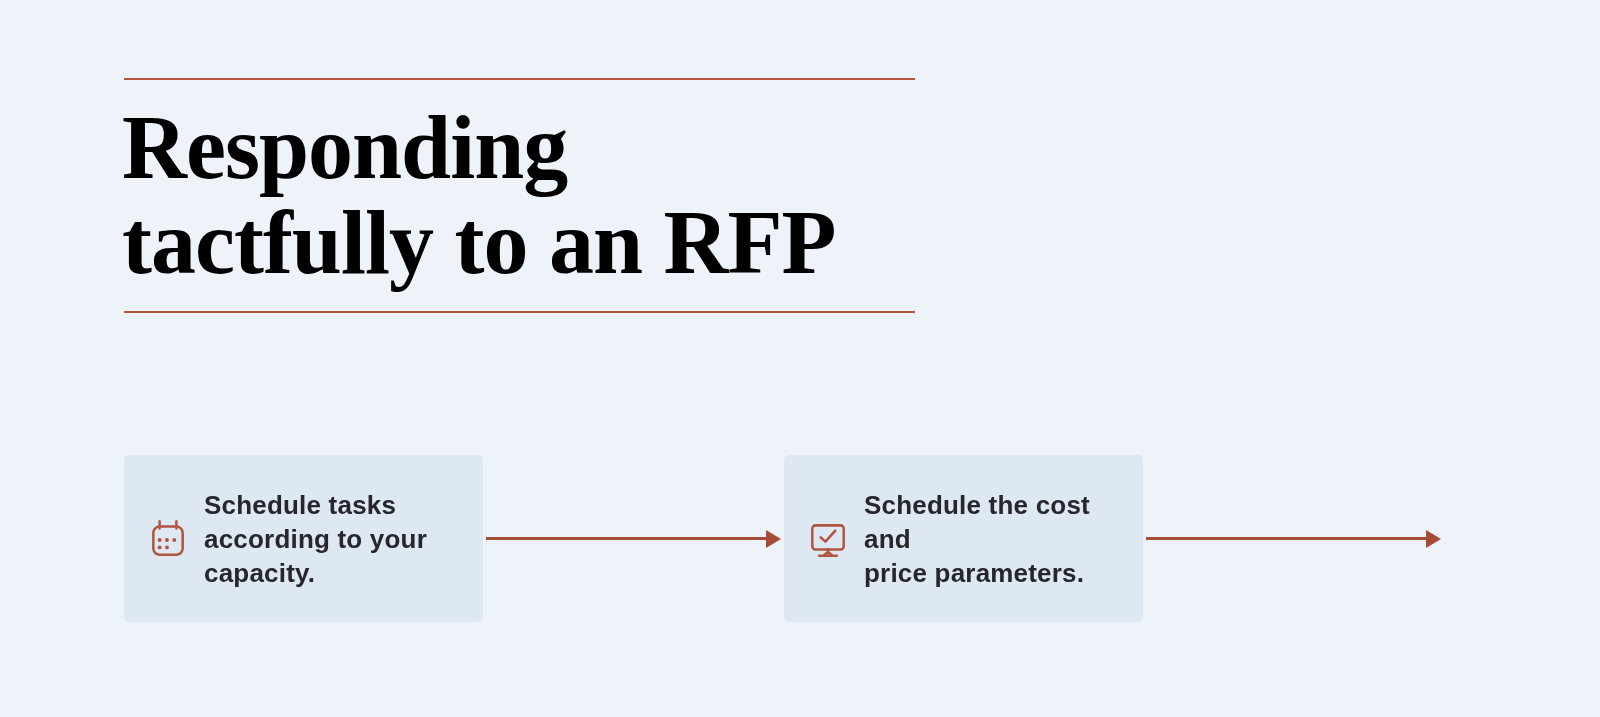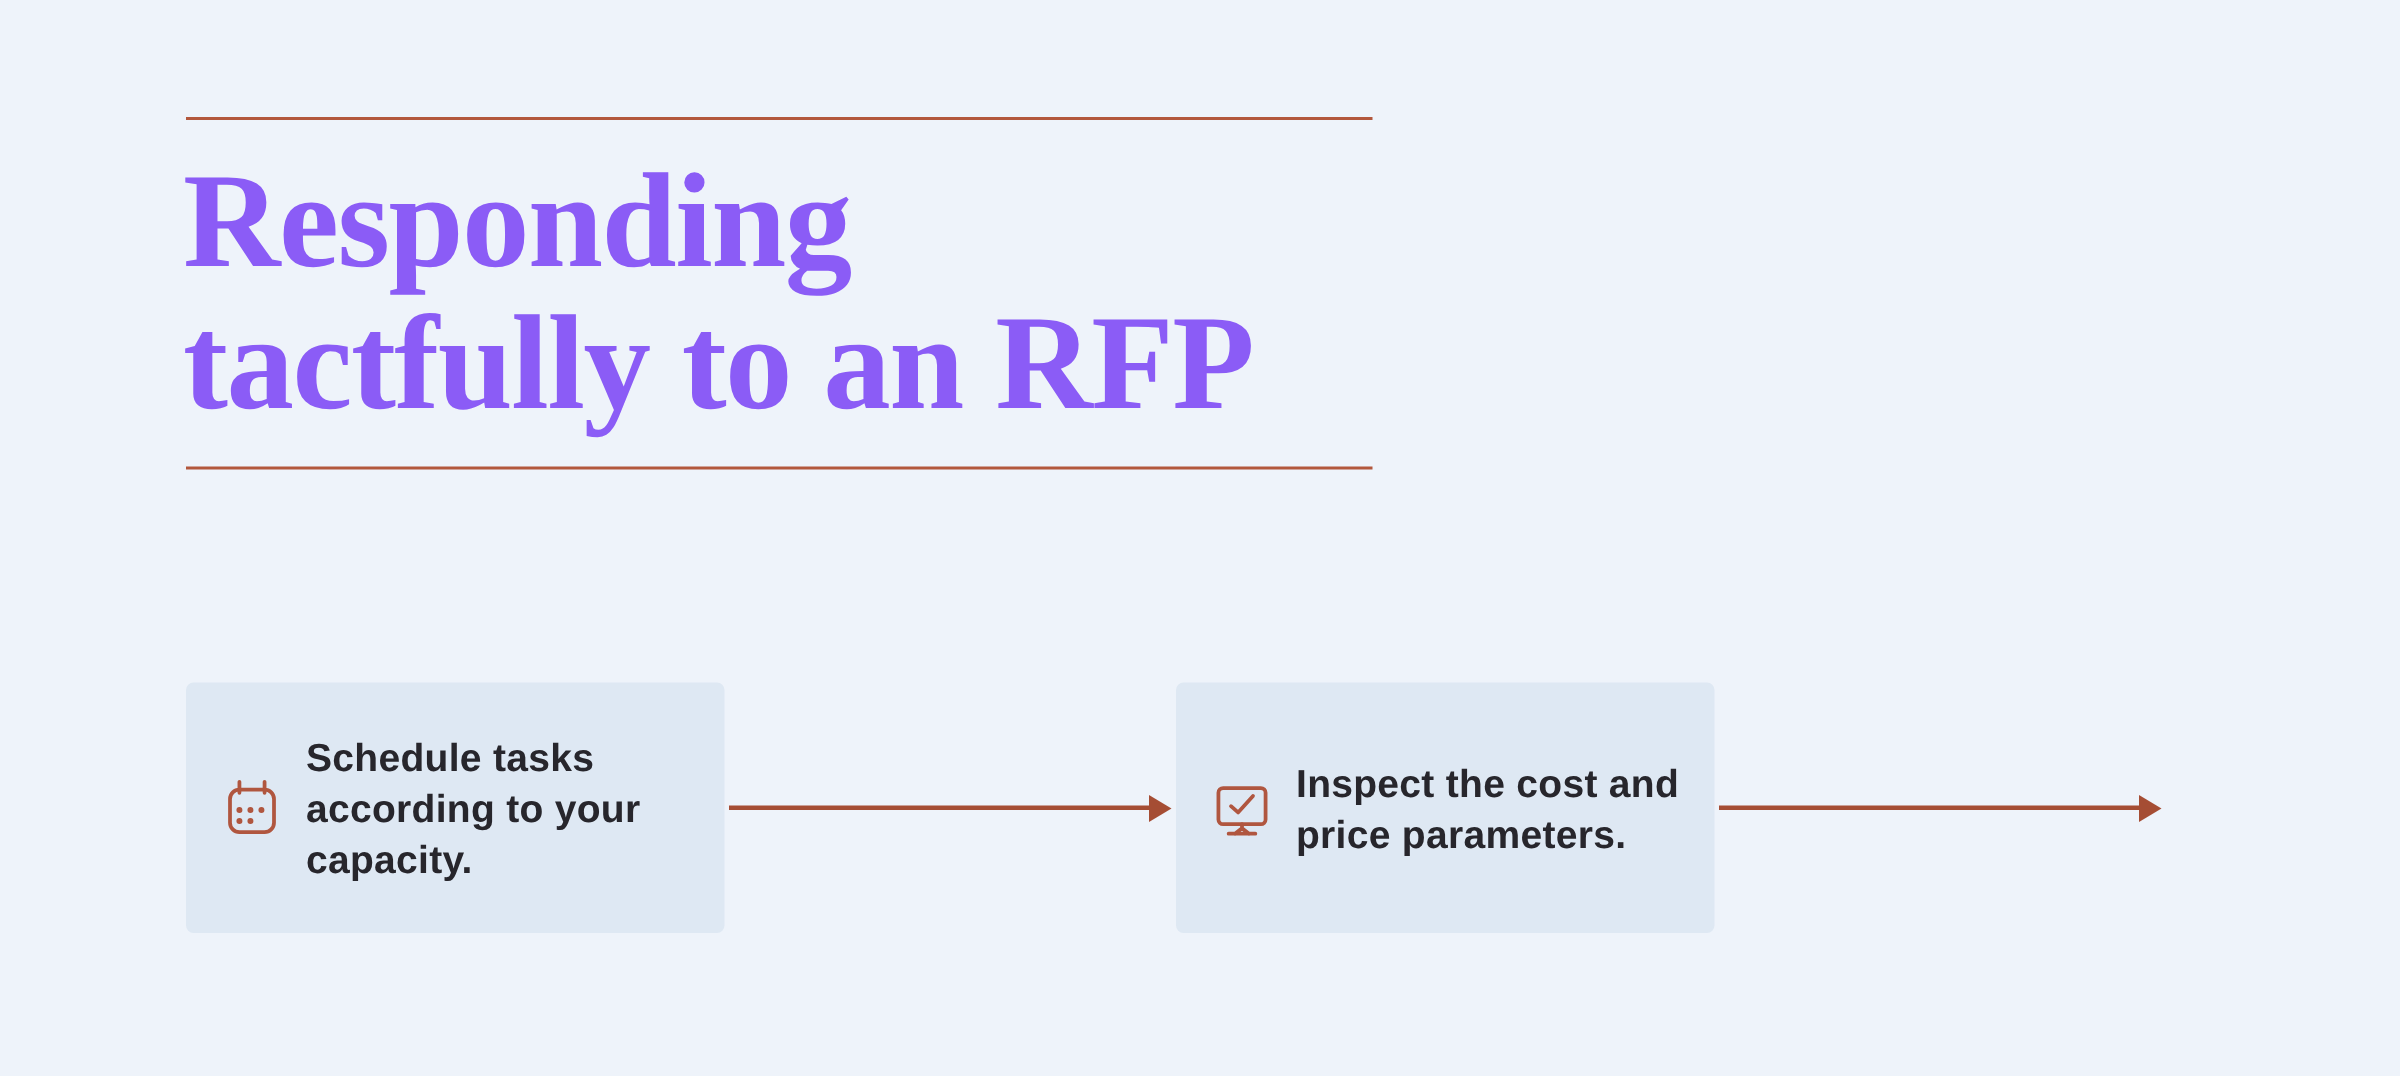--- a/index.html
+++ b/index.html
@@ -30,21 +30,21 @@
   .page-title {
     position: absolute;
     left: 122px;
     top: 100px;
     width: 900px;
     font-family: "Liberation Serif", "DejaVu Serif", serif;
     font-weight: 700;
     font-size: 90px;
     line-height: 95px;
     letter-spacing: -1px;
-    color: #8b5cf6;
+    color: #000000;
   }
 
   
   .flow-row {
     position: absolute;
     left: 124px;
     top: 455px;
     width: 1320px;
     height: 167px;
     display: flex;
@@ -150,21 +150,21 @@
     </div>
 
     <div class="step-card">
       <span class="step-icon">
         <svg viewBox="0 0 42 42" xmlns="http://www.w3.org/2000/svg">
           <rect class="icon-stroke" x="6" y="8" width="30" height="23" rx="3"></rect>
           <path class="icon-stroke" d="M14 19.5 L18.5 23.5 L28 13"></path>
           <path class="icon-stroke" d="M21 31 L21 33.5 M21 33.5 L16.5 37 M21 33.5 L25.5 37 M12.5 37 H29.5"></path>
         </svg>
       </span>
-      <span class="step-text">Inspect the cost and
+      <span class="step-text">Schedule the cost and
 price parameters.</span>
     </div>
 
     <div class="flow-arrow">
       <span class="shaft"></span>
       <span class="head"></span>
     </div>
 
 
   </div>

